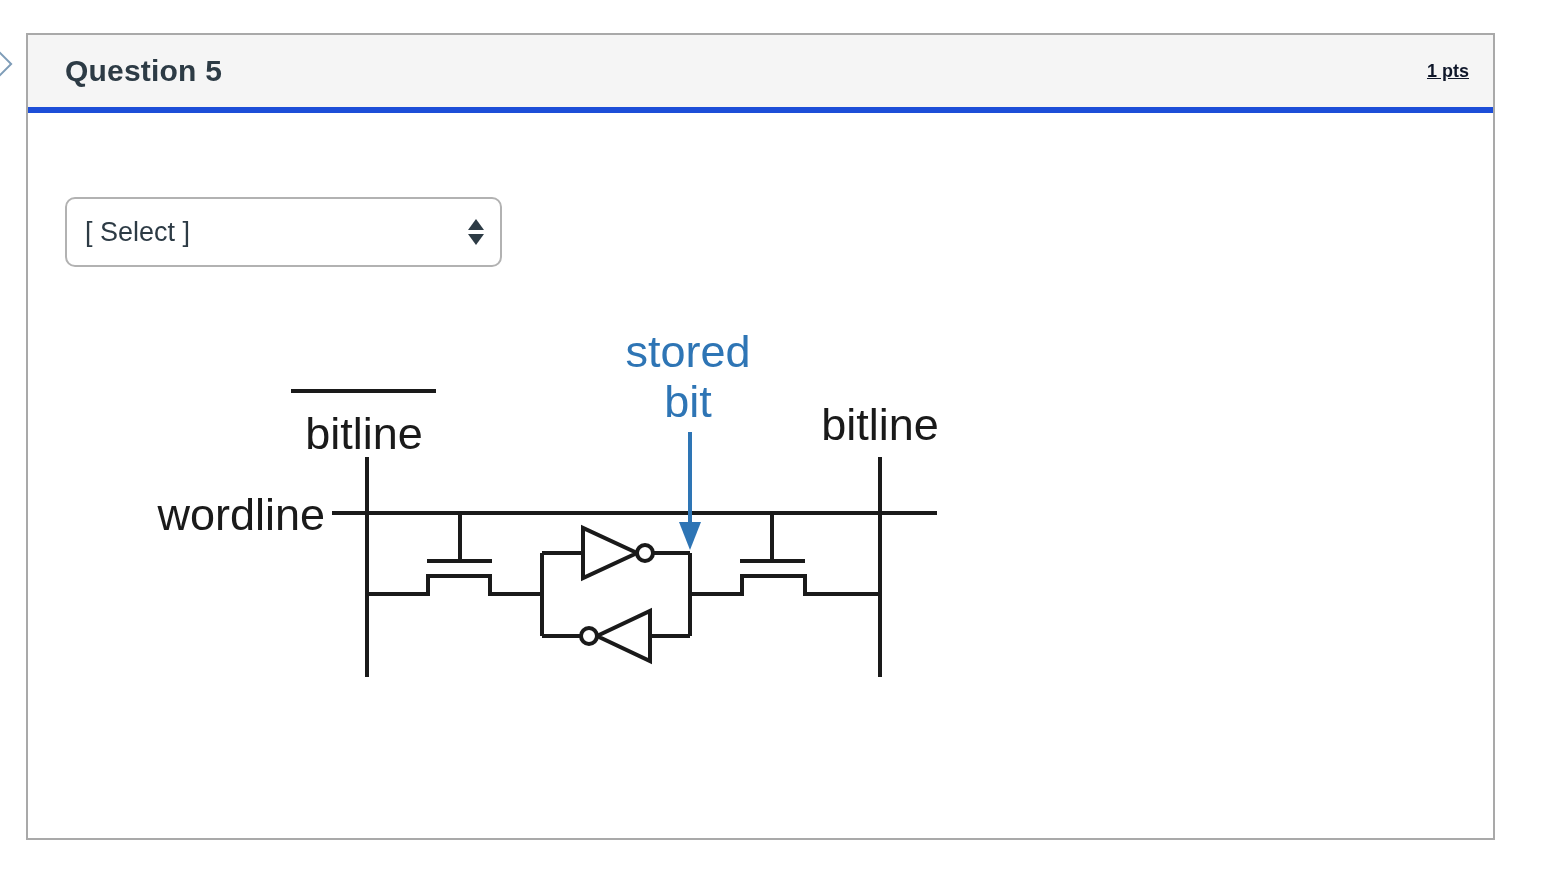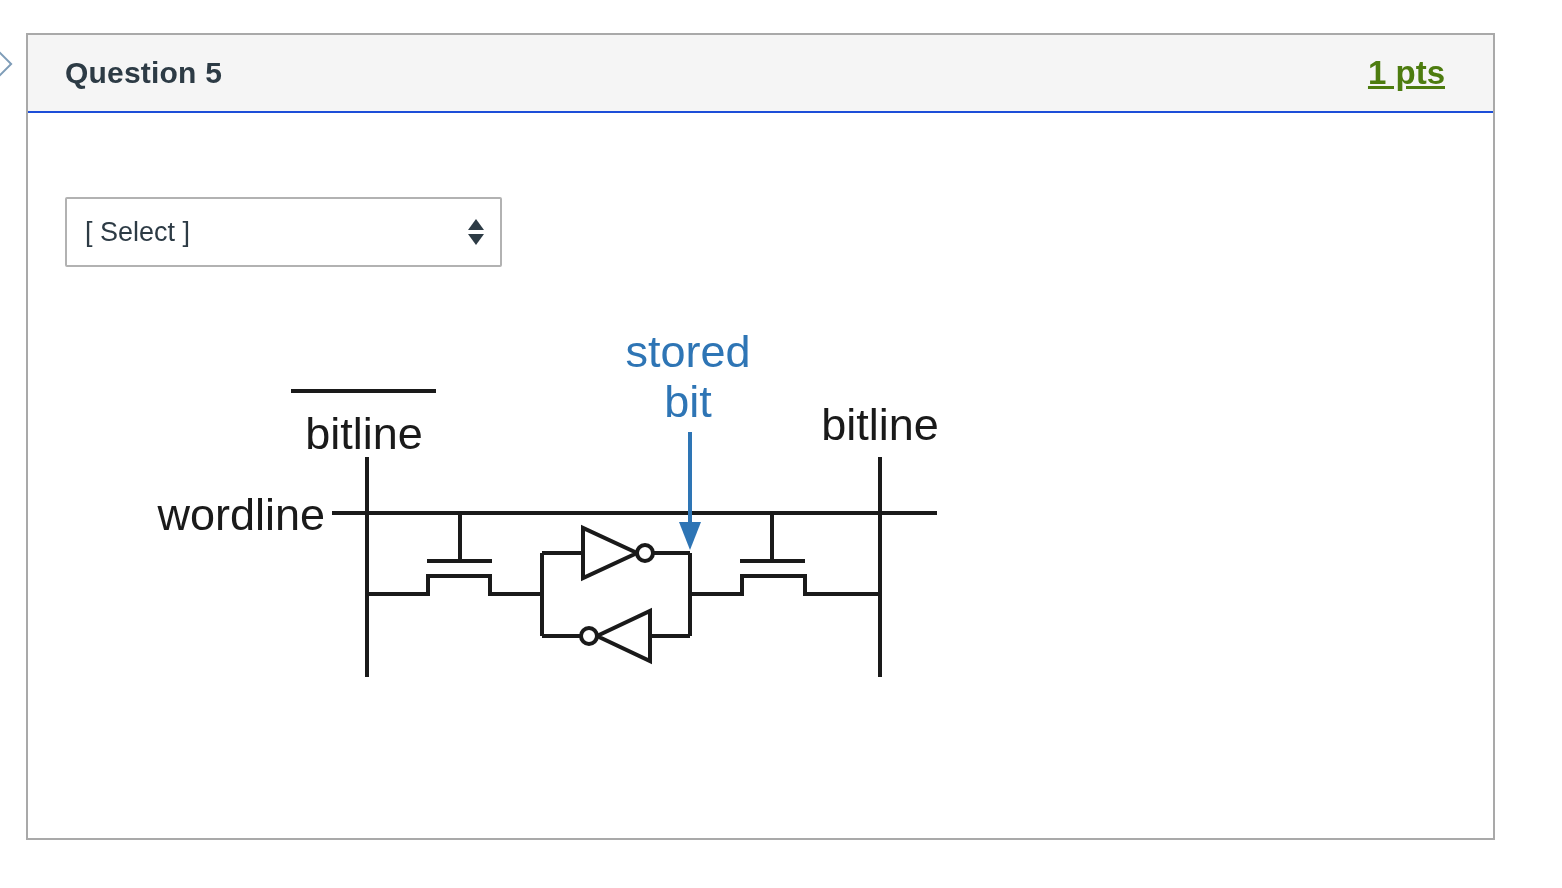--- a/index.html
+++ b/index.html
@@ -22,40 +22,40 @@
 
   .question-box {
     position: absolute; left: 26px; top: 33px;
     width: 1469px; height: 807px;
     background: #ffffff;
     border: 2px solid #a9a9a9;
   }
   .q-header {
     height: 78px;
     background: #f5f5f5;
-    border-bottom: 2px solid #1d4ed8;
+    border-bottom: 6px solid #1d4ed8;
     display: flex; align-items: center; justify-content: space-between;
-    padding: 0 48px 0 37px;
+    padding: 0 24px 0 37px;
   }
   .q-title {
     font-size: 30px; font-weight: 700; color: #2d3b45;
     letter-spacing: 0.2px;
   }
-  .q-pts { font-size: 33px; font-weight: 700; color: #4d7c0f; text-decoration: underline; }
+  .q-pts { font-size: 18px; font-weight: 700; color: #0f172a; text-decoration: underline; }
 
   .q-line {
     position: absolute; left: 37px; top: 161px;
     height: 72px; display: flex; align-items: center; gap: 10px;
   }
   .q-text { font-size: 29px; color: #2d3b45; }
 
   .select {
     position: relative;
     width: 437px; height: 70px;
-    border: 2px solid #b2b2b2; border-radius: 2px;
+    border: 2px solid #b2b2b2; border-radius: 10px;
     background: #ffffff;
     display: flex; align-items: center;
     padding-left: 18px;
     cursor: pointer;
   }
   .select-value { font-size: 27px; color: #2d3b45; }
   .select-arrows {
     position: absolute; right: 16px; top: 50%;
     transform: translateY(-50%);
     display: flex; flex-direction: column; align-items: center; gap: 4px;

